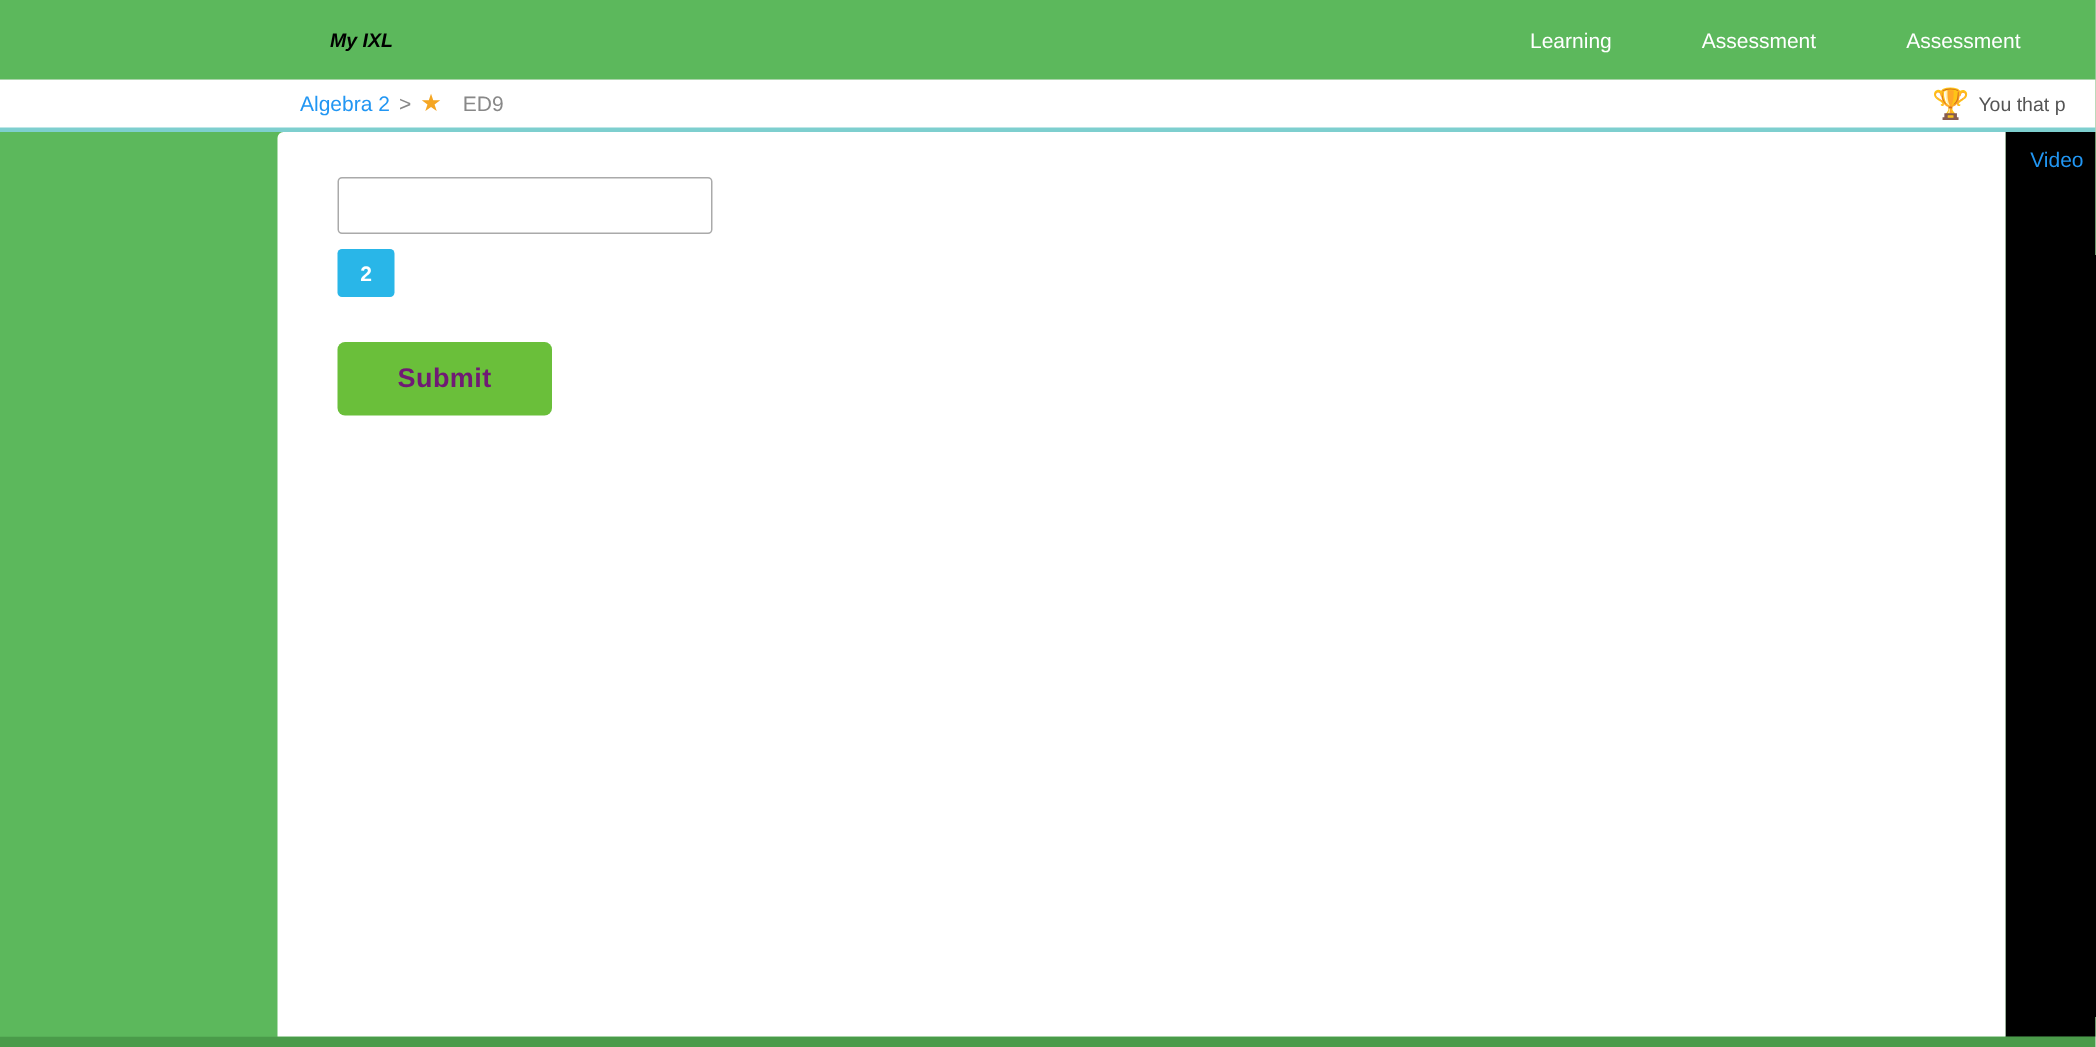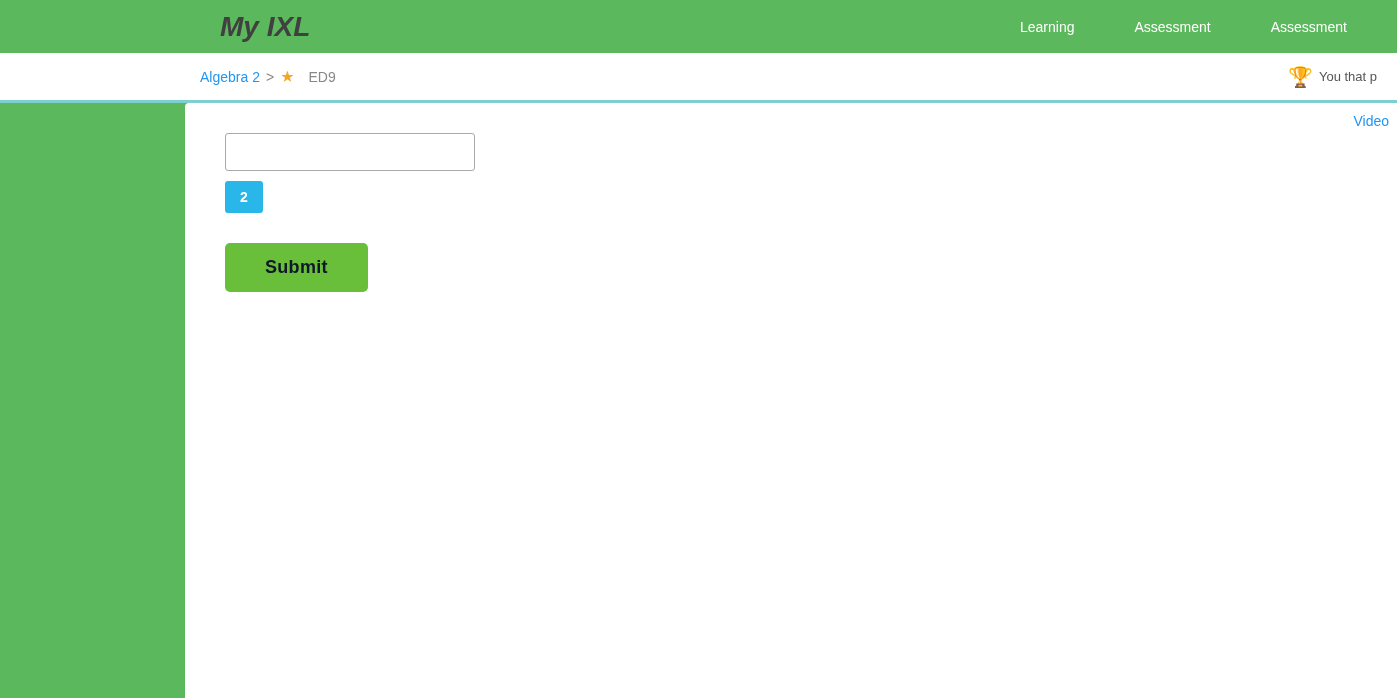--- a/index.html
+++ b/index.html
@@ -32,30 +32,30 @@
     }
 
     
     .nav-left {
       margin-right: auto;
       margin-left: 180px;
       display: flex;
       align-items: center;
     }
     .nav-logo {
-      color: #404040;
-      font-size: 28px;
+      color: #000000;
+      font-size: 13px;
       font-weight: bold;
       font-style: italic;
     }
 
     
     .breadcrumb-bar {
       background: white;
-      height: 50px;
+      height: 35px;
       display: flex;
       align-items: center;
       padding: 0 20px 0 200px;
       font-size: 14px;
       color: #555;
       border-bottom: 3px solid #7ecfcf;
     }
     .breadcrumb-link {
       color: #2196F3;
       cursor: pointer;
@@ -112,21 +112,21 @@
       background: white;
       border-radius: 4px 0 0 0;
       padding: 30px 40px;
       position: relative;
       overflow: hidden;
     }
 
     
     .right-panel {
       width: 60px;
-      background: #ffffff;
+      background: #000000;
       display: flex;
       flex-direction: column;
       align-items: flex-end;
       padding-top: 10px;
       padding-right: 8px;
     }
     .video-label {
       color: #2196F3;
       font-size: 14px;
       cursor: pointer;
@@ -173,21 +173,21 @@
       font-weight: bold;
       cursor: pointer;
       display: flex;
       align-items: center;
       justify-content: center;
     }
 
     
     .submit-btn {
       background: #6abf3a;
-      color: #0f172a;
+      color: #701a75;
       border: none;
       border-radius: 5px;
       padding: 14px 40px;
       font-size: 18px;
       font-weight: bold;
       cursor: pointer;
       letter-spacing: 0.3px;
       text-align: center;
     }
 

